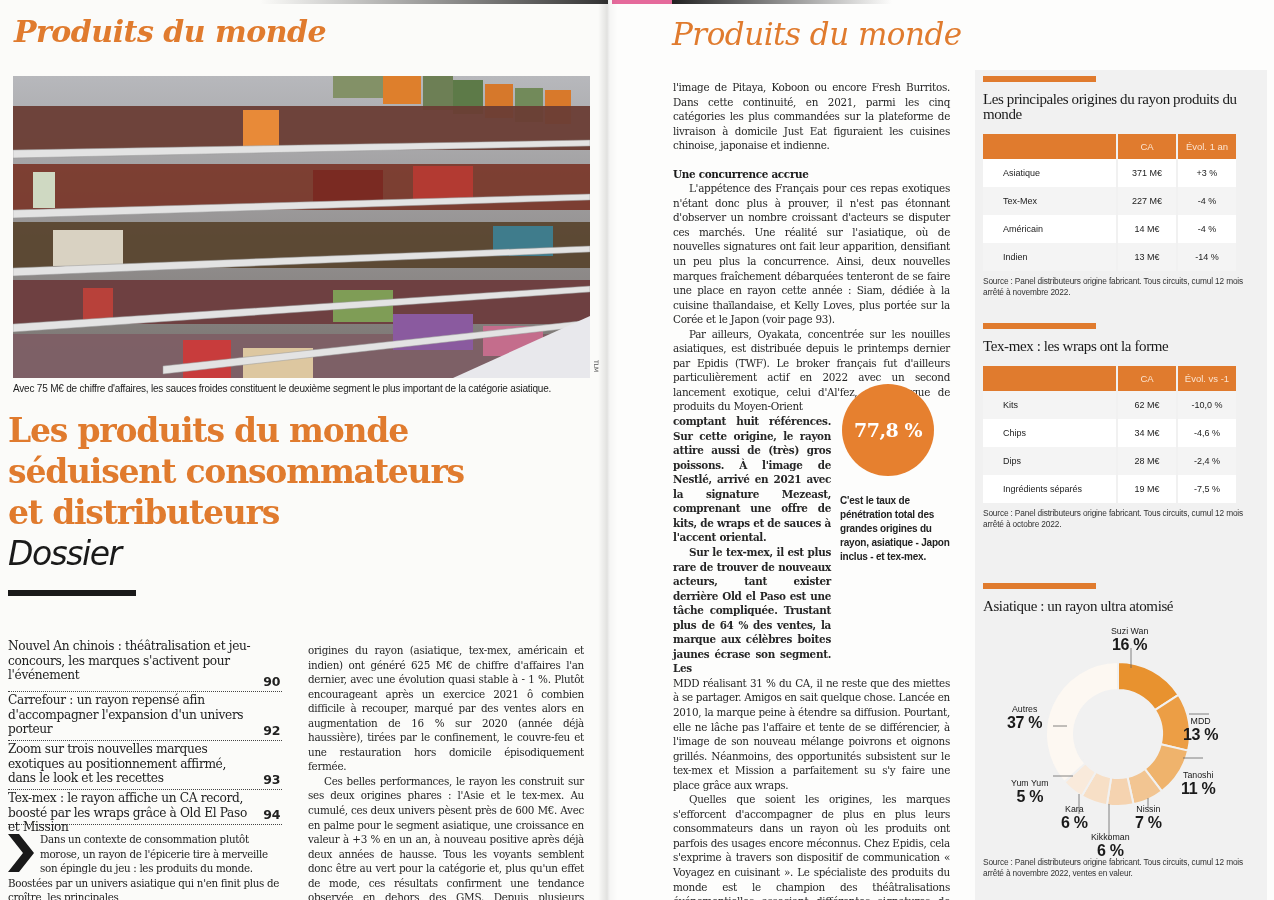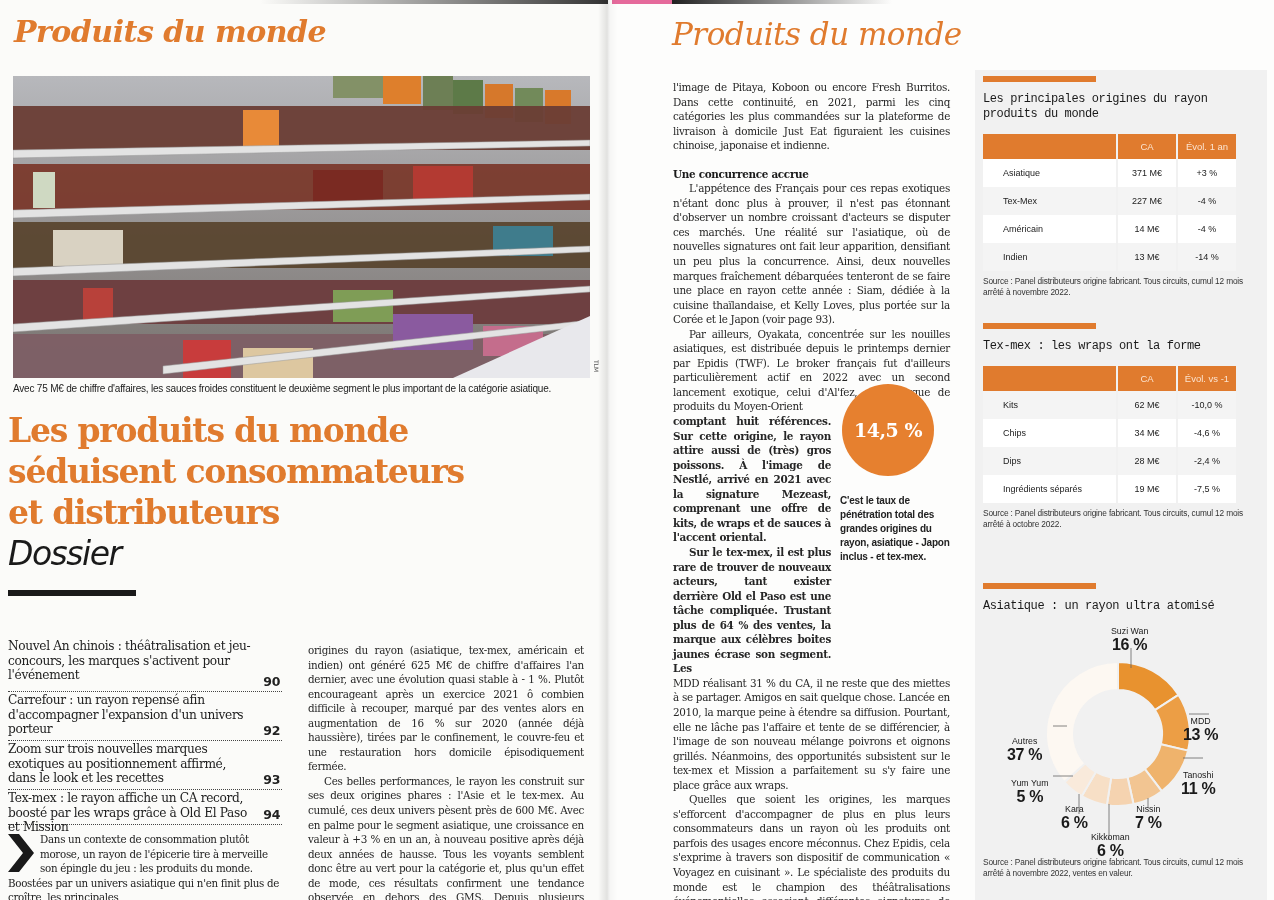--- a/index.html
+++ b/index.html
@@ -46,21 +46,21 @@
   .subhead { font-family: "DejaVu Serif", serif; font-weight: bold; font-size: 10.4px; margin-top: 14px; color: #1a1a1a; text-indent: 0; }
   .wrap-text { width: 158px; text-align: justify; font-weight: bold; }
 
   .stat-circle { position: absolute; left: 842px; top: 384px; width: 92px; height: 92px; border-radius: 50%; background: #e6802f; color: #fff; display: flex; align-items: center; justify-content: center; font-family: "DejaVu Serif", serif; font-weight: bold; font-size: 19px; letter-spacing: -0.5px; }
   .stat-caption { position: absolute; left: 840px; top: 494px; width: 112px; font-family: "Liberation Sans", sans-serif; font-weight: bold; font-size: 10px; line-height: 14px; color: #222; letter-spacing: -0.2px; }
 
   
   .sidebar { position: absolute; left: 975px; top: 70px; width: 292px; height: 830px; background: #f1f1f1; }
   .box { position: absolute; left: 983px; width: 270px; }
   .box-bar { width: 113px; height: 6px; background: #e07b2e; }
-  .box-title { font-family: Liberation Mono, monospace; font-size: 12px; line-height: 15px; color: #1a1a1a; margin-top: 10px; letter-spacing: -0.4px; }
+  .box-title { font-family: Liberation Serif, serif; font-size: 15px; line-height: 15px; color: #1a1a1a; margin-top: 10px; letter-spacing: -0.4px; }
   table.data { width: 253px; border-collapse: collapse; margin-top: 12px; font-family: "Liberation Sans", sans-serif; font-size: 9px; color: #222; }
   table.data th { background: #e07b2e; color: #fbe3cf; font-weight: normal; height: 25px; text-align: center; font-size: 9.5px; border-right: 2px solid #f1f1f1; }
   table.data th:last-child { border-right: none; }
   table.data td { height: 28px; background: #fff; border-right: 2px solid #f1f1f1; border-bottom: 0; text-align: center; }
   table.data td:first-child { text-align: left; padding-left: 20px; }
   table.data td:last-child { border-right: none; }
   table.data tr.alt td { background: #f4f4f4; }
   table.data col.c1 { width: 134px; } table.data col.c2 { width: 60px; } table.data col.c3 { width: 59px; }
   .source { font-family: "Liberation Sans", sans-serif; font-size: 8.3px; line-height: 10.5px; color: #333; margin-top: 5px; letter-spacing: -0.15px; }
 
@@ -186,21 +186,21 @@
   <p class="noindent wrap-text">comptant huit références. Sur cette origine, le rayon attire aussi de (très) gros poissons. À l'image de Nestlé, arrivé en 2021 avec la signature Mezeast, comprenant une offre de kits, de wraps et de sauces à l'accent oriental.</p>
   <p class="wrap-text">Sur le tex-mex, il est plus rare de trouver de nouveaux acteurs, tant exister derrière Old el Paso est une tâche compliquée. Trustant plus de 64 % des ventes, la marque aux célèbres boites jaunes écrase son segment. Les</p>
   <p class="noindent">MDD réalisant 31 % du CA, il ne reste que des miettes à se partager. Amigos en sait quelque chose. Lancée en 2010, la marque peine à étendre sa diffusion. Pourtant, elle ne lâche pas l'affaire et tente de se différencier, à l'image de son nouveau mélange poivrons et oignons grillés. Néanmoins, des opportunités subsistent sur le tex-mex et Mission a parfaitement su s'y faire une place grâce aux wraps.</p>
   <p>
     <span>Quelles que soient les origines, les marques s'efforcent d'accompagner de plus en plus leurs consommateurs dans un rayon où les produits ont parfois des usages encore méconnus. Chez Epidis, cela s'exprime à travers son dispositif de communication « Voyagez en cuisinant ». Le spécialiste des produits du monde est le champion des théâtralisations événementielles associant différentes signatures de son portefeuille. Ses PLV intègrent des fiches recettes qui mélangent les ingrédients de plusieurs origines. Elles sont aussi relayées en prospectus sur de pleines pages. Epidis met également l'accent sur la communication digitale via les réseaux sociaux afin de créer l'envie. Un moyen idéal pour démocratiser la cuisine exotique et en faciliter ses usages, mais également pour ancrer l'offre dans le quotidien des consommateurs. Tout un programme.</span>
     
     
   </p>
 </div>
 
-<div class="stat-circle">14,5 %</div>
+<div class="stat-circle">77,8 %</div>
 <div class="stat-caption">C'est le taux de pénétration total des grandes origines du rayon, asiatique - Japon inclus - et tex-mex.</div>
 
 <div class="sidebar"></div>
 
 <div class="box" style="top:76px;">
   <div class="box-bar"></div>
   <div class="box-title">Les principales origines du rayon produits du monde</div>
   <table class="data">
     <colgroup>
         <col class="c1">
@@ -325,19 +325,19 @@
         <span class="v">6 %</span>
       </div>
     <div class="dlabel" style="left:78px;top:186px;">
         <span class="n">Kara</span>
         <span class="v">6 %</span>
       </div>
     <div class="dlabel" style="left:28px;top:160px;">
         <span class="n">Yum Yum</span>
         <span class="v">5 %</span>
       </div>
-    <div class="dlabel" style="left:24px;top:86px;margin-top:32px;">
+    <div class="dlabel" style="left:24px;top:86px;">
         <span class="n">Autres</span>
         <span class="v">37 %</span>
       </div>
   </div>
 </div>
 <div id="donut-source" class="source">Source : Panel distributeurs origine fabricant. Tous circuits, cumul 12 mois arrêté à novembre 2022, ventes en valeur.</div>
 
 </body></html>

